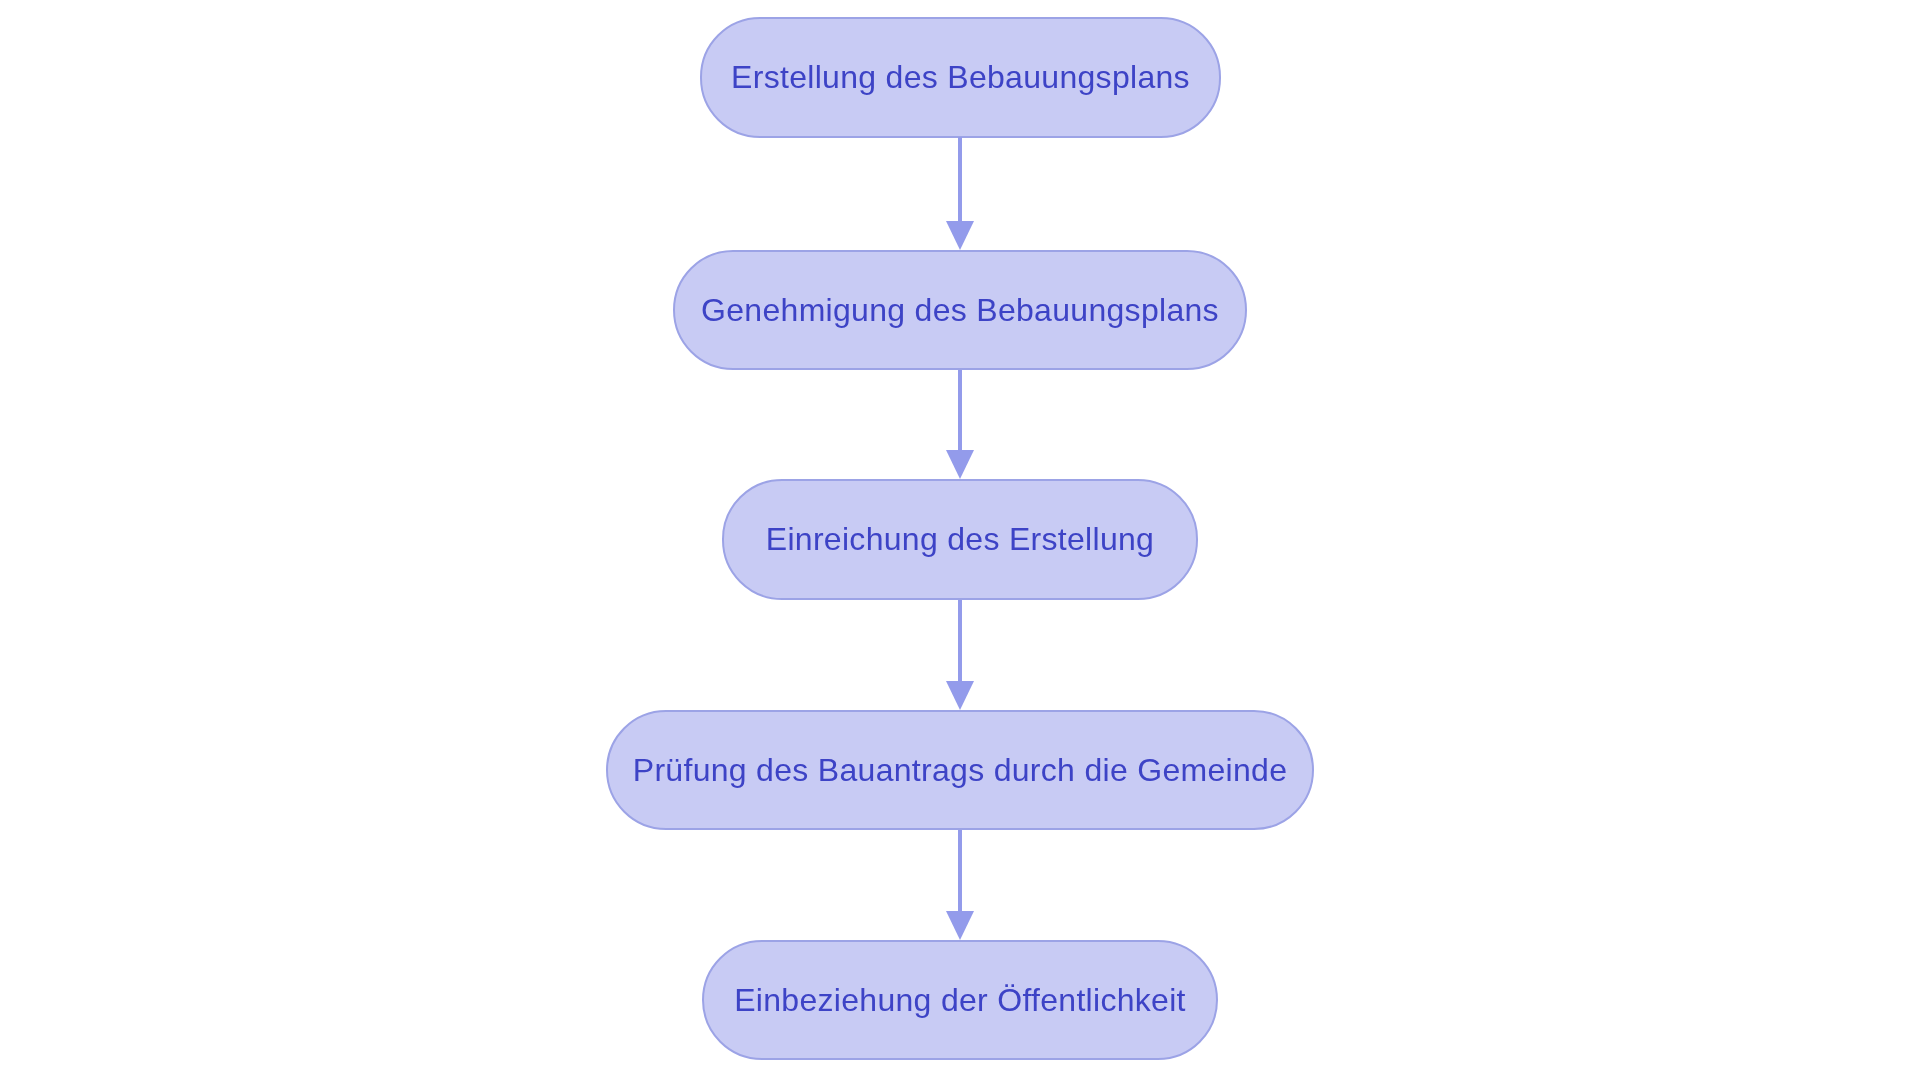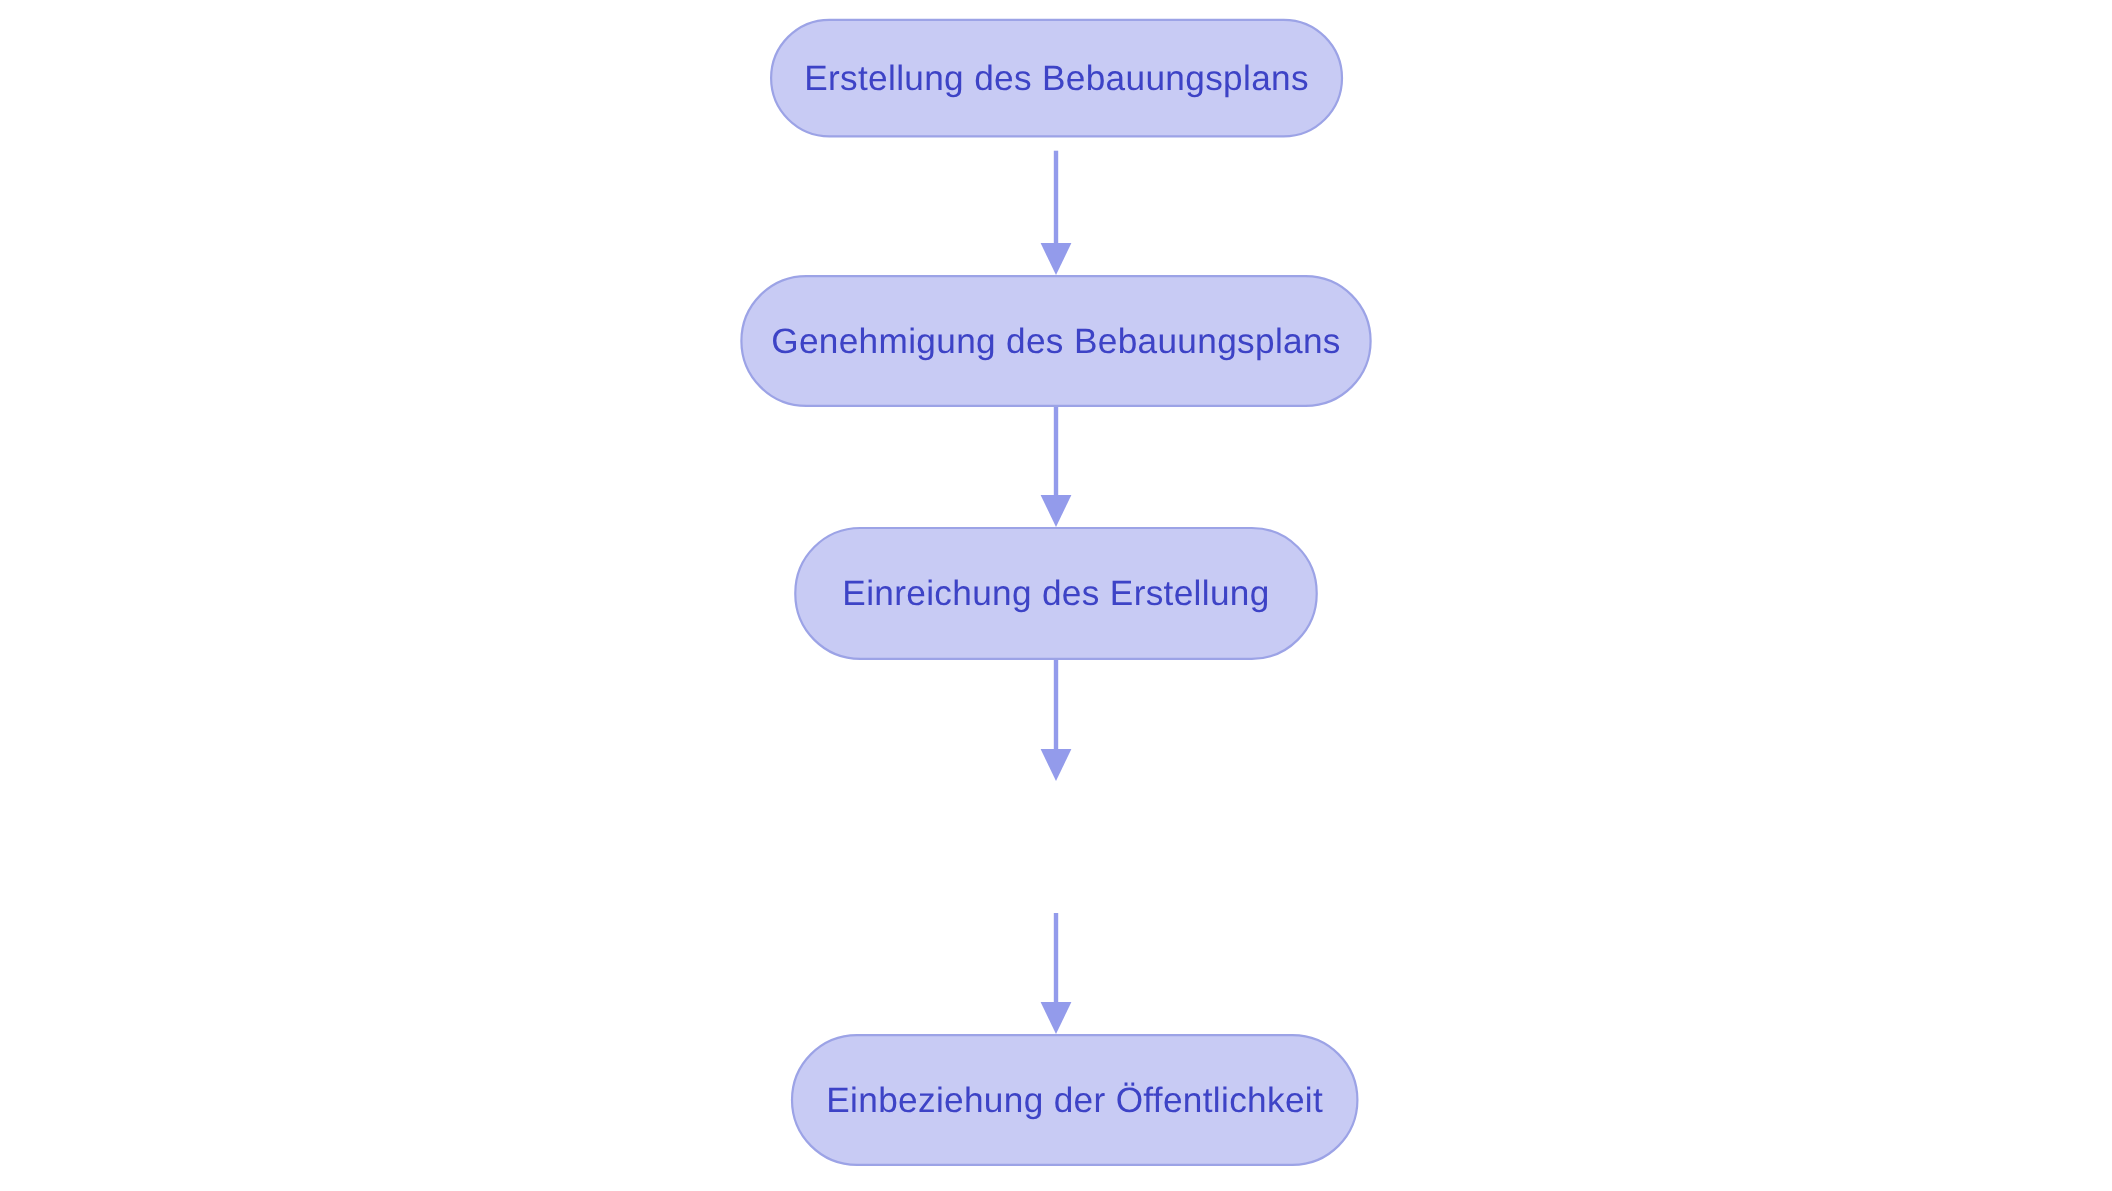--- a/index.html
+++ b/index.html
@@ -25,25 +25,25 @@
     align-items: center;
     justify-content: center;
   }
   .node-label {
     color: var(--node-text, #3d43c6);
     font-size: 32px;
     letter-spacing: 0.3px;
     white-space: nowrap;
     text-align: center;
   }
-  .n1 { left: 700px; top: 17px;  width: 521px; height: 108px; }
+  .n1 { left: 700px; top: 17px;  width: 521px; height: 121px; }
   .n2 { left: 673px; top: 250px; width: 574px; height: 120px; align-items: center; }
   .n3 { left: 722px; top: 479px; width: 476px; height: 121px; }
   .n4 { left: 606px; top: 710px; width: 708px; height: 120px; }
-  .n5 { left: 719px; top: 940px; width: 516px; height: 120px; }
+  .n5 { left: 702px; top: 940px; width: 516px; height: 120px; }
 
   .arrow {
     position: absolute;
     left: 946px;
     width: 28px;
   }
   .arrow-line {
     position: absolute;
     left: 12px;
     top: 0;
@@ -91,20 +91,23 @@
 
   <div class="node n3">
     <span class="node-label">Einreichung des Erstellung</span>
   </div>
 
   <div class="arrow a3">
     <div class="arrow-line"></div>
     <div class="arrow-head"></div>
   </div>
 
+  <div class="node n4">
+    <span class="node-label">Prüfung des Bauantrags durch die Gemeinde</span>
+  </div>
 
   <div class="arrow a4">
     <div class="arrow-line"></div>
     <div class="arrow-head"></div>
   </div>
 
   <div class="node n5">
     <span class="node-label">Einbeziehung der Öffentlichkeit</span>
   </div>
 

